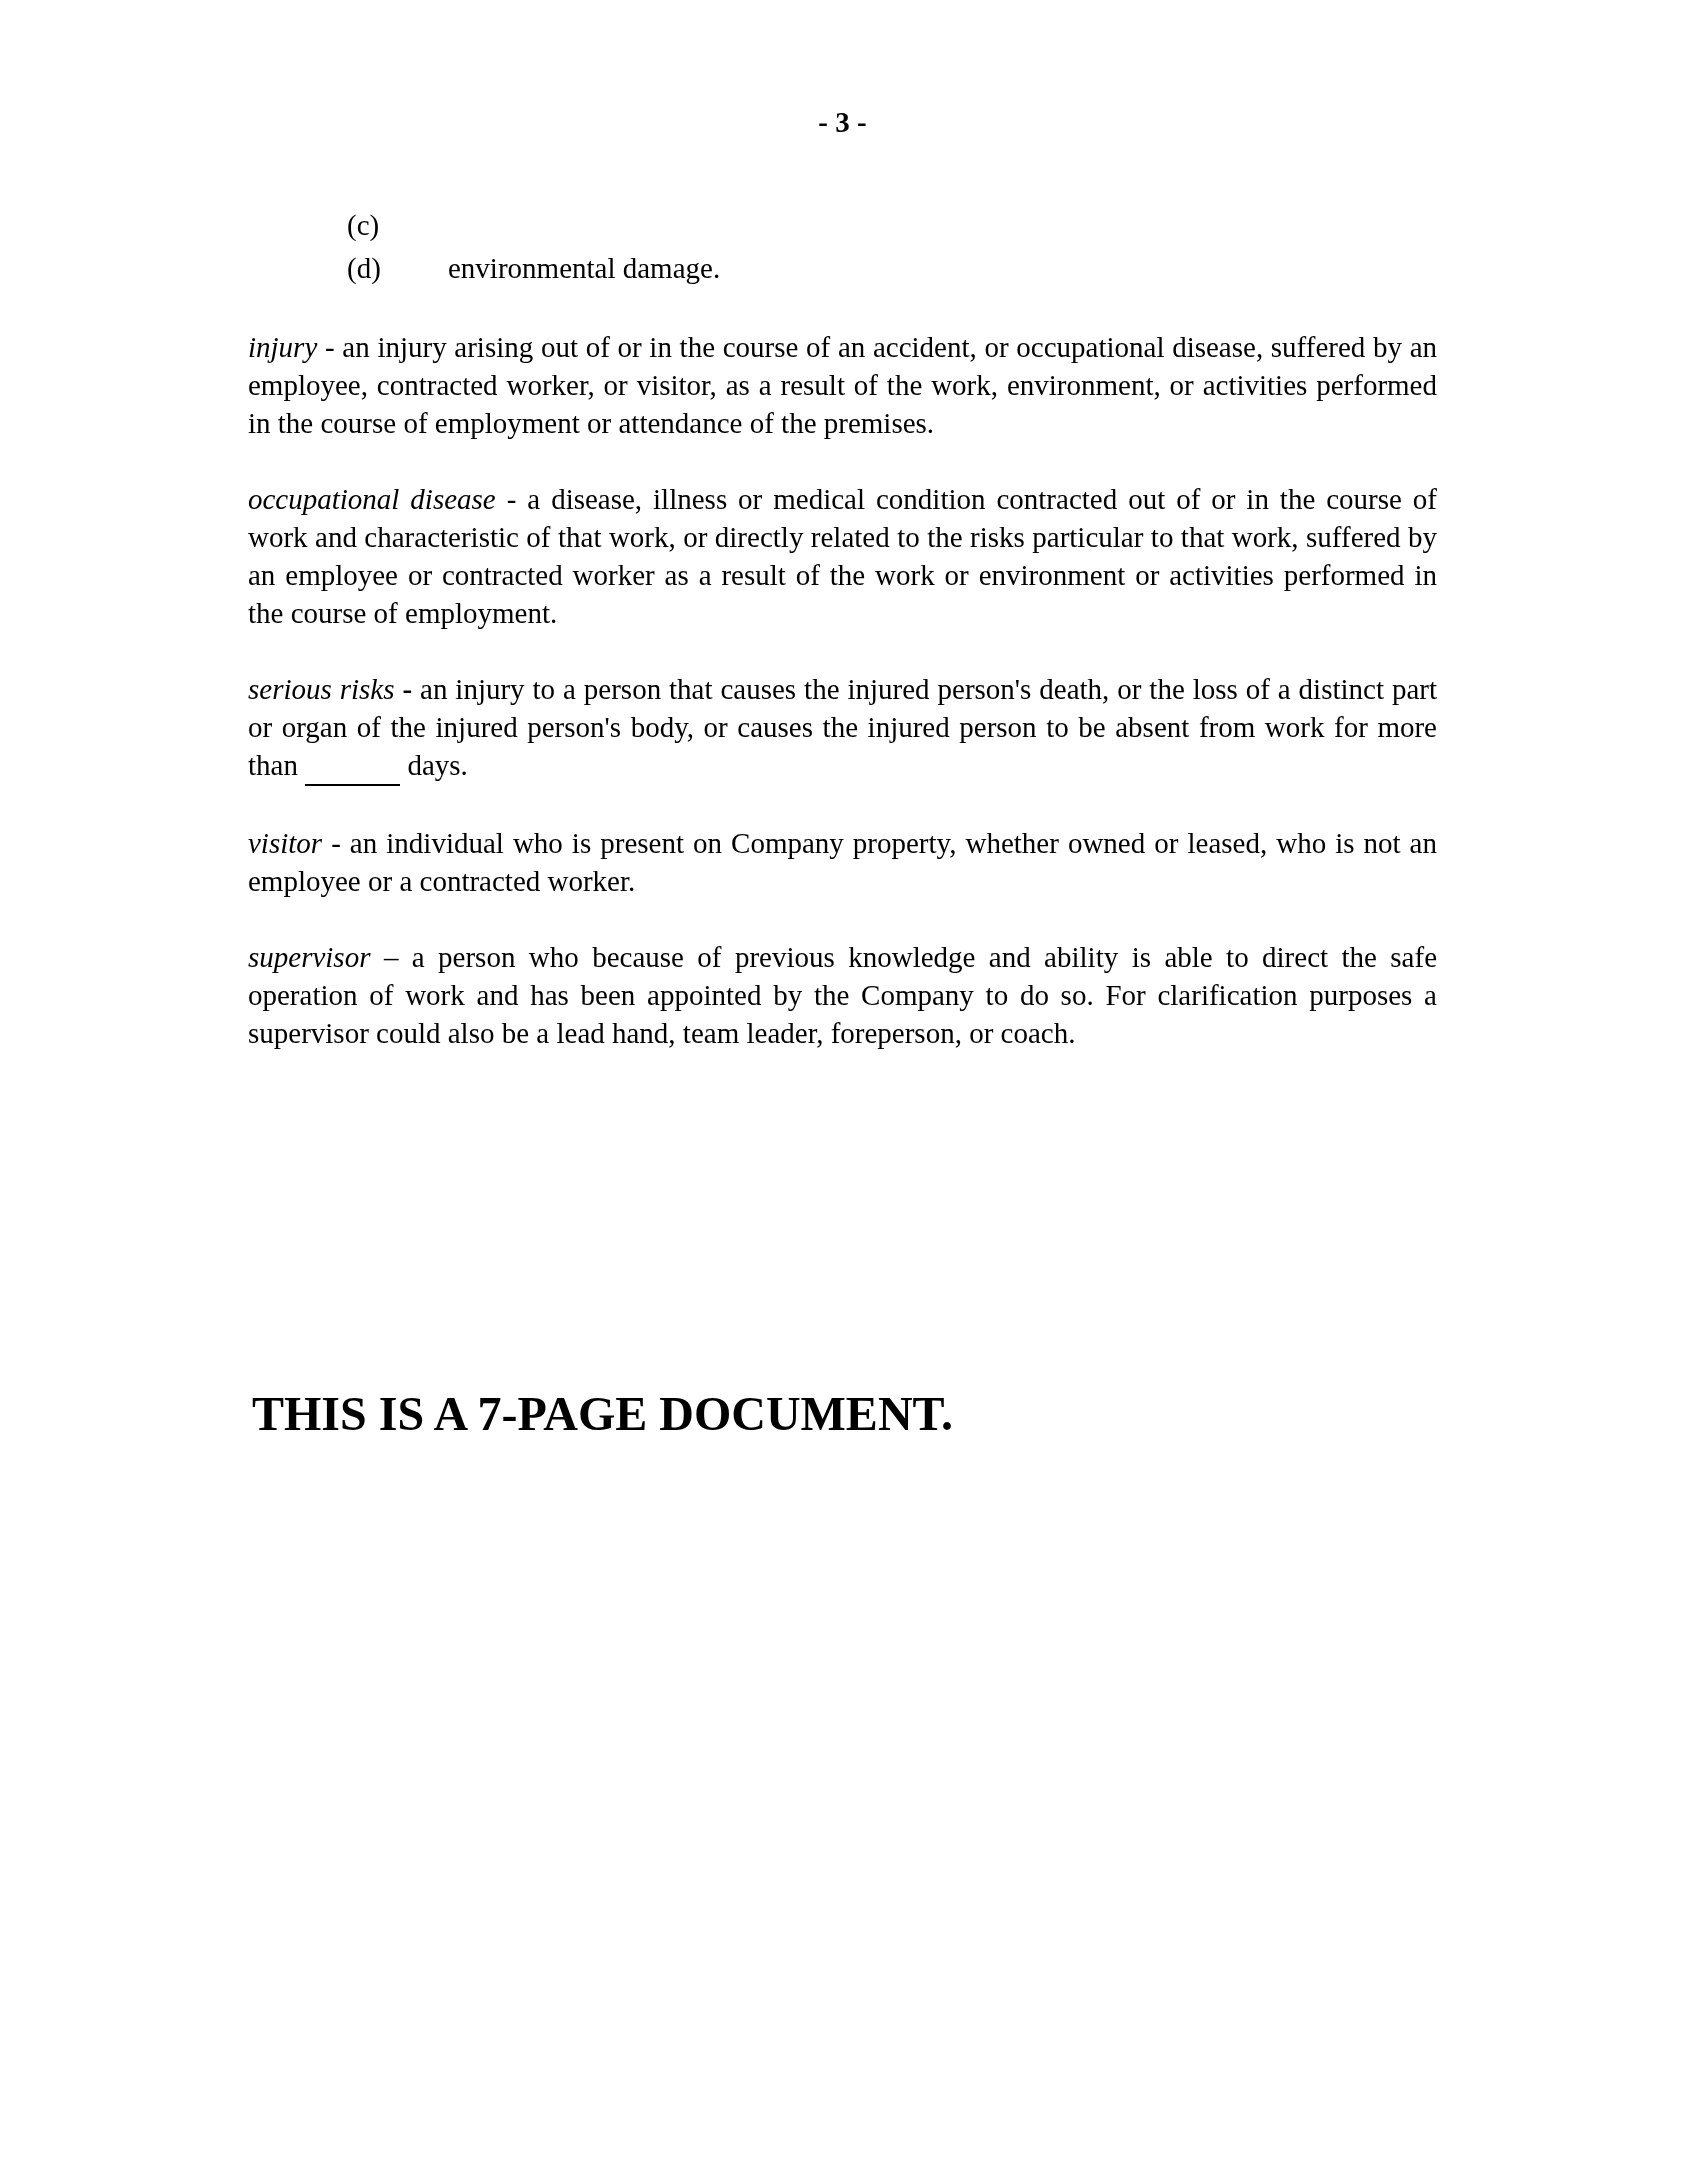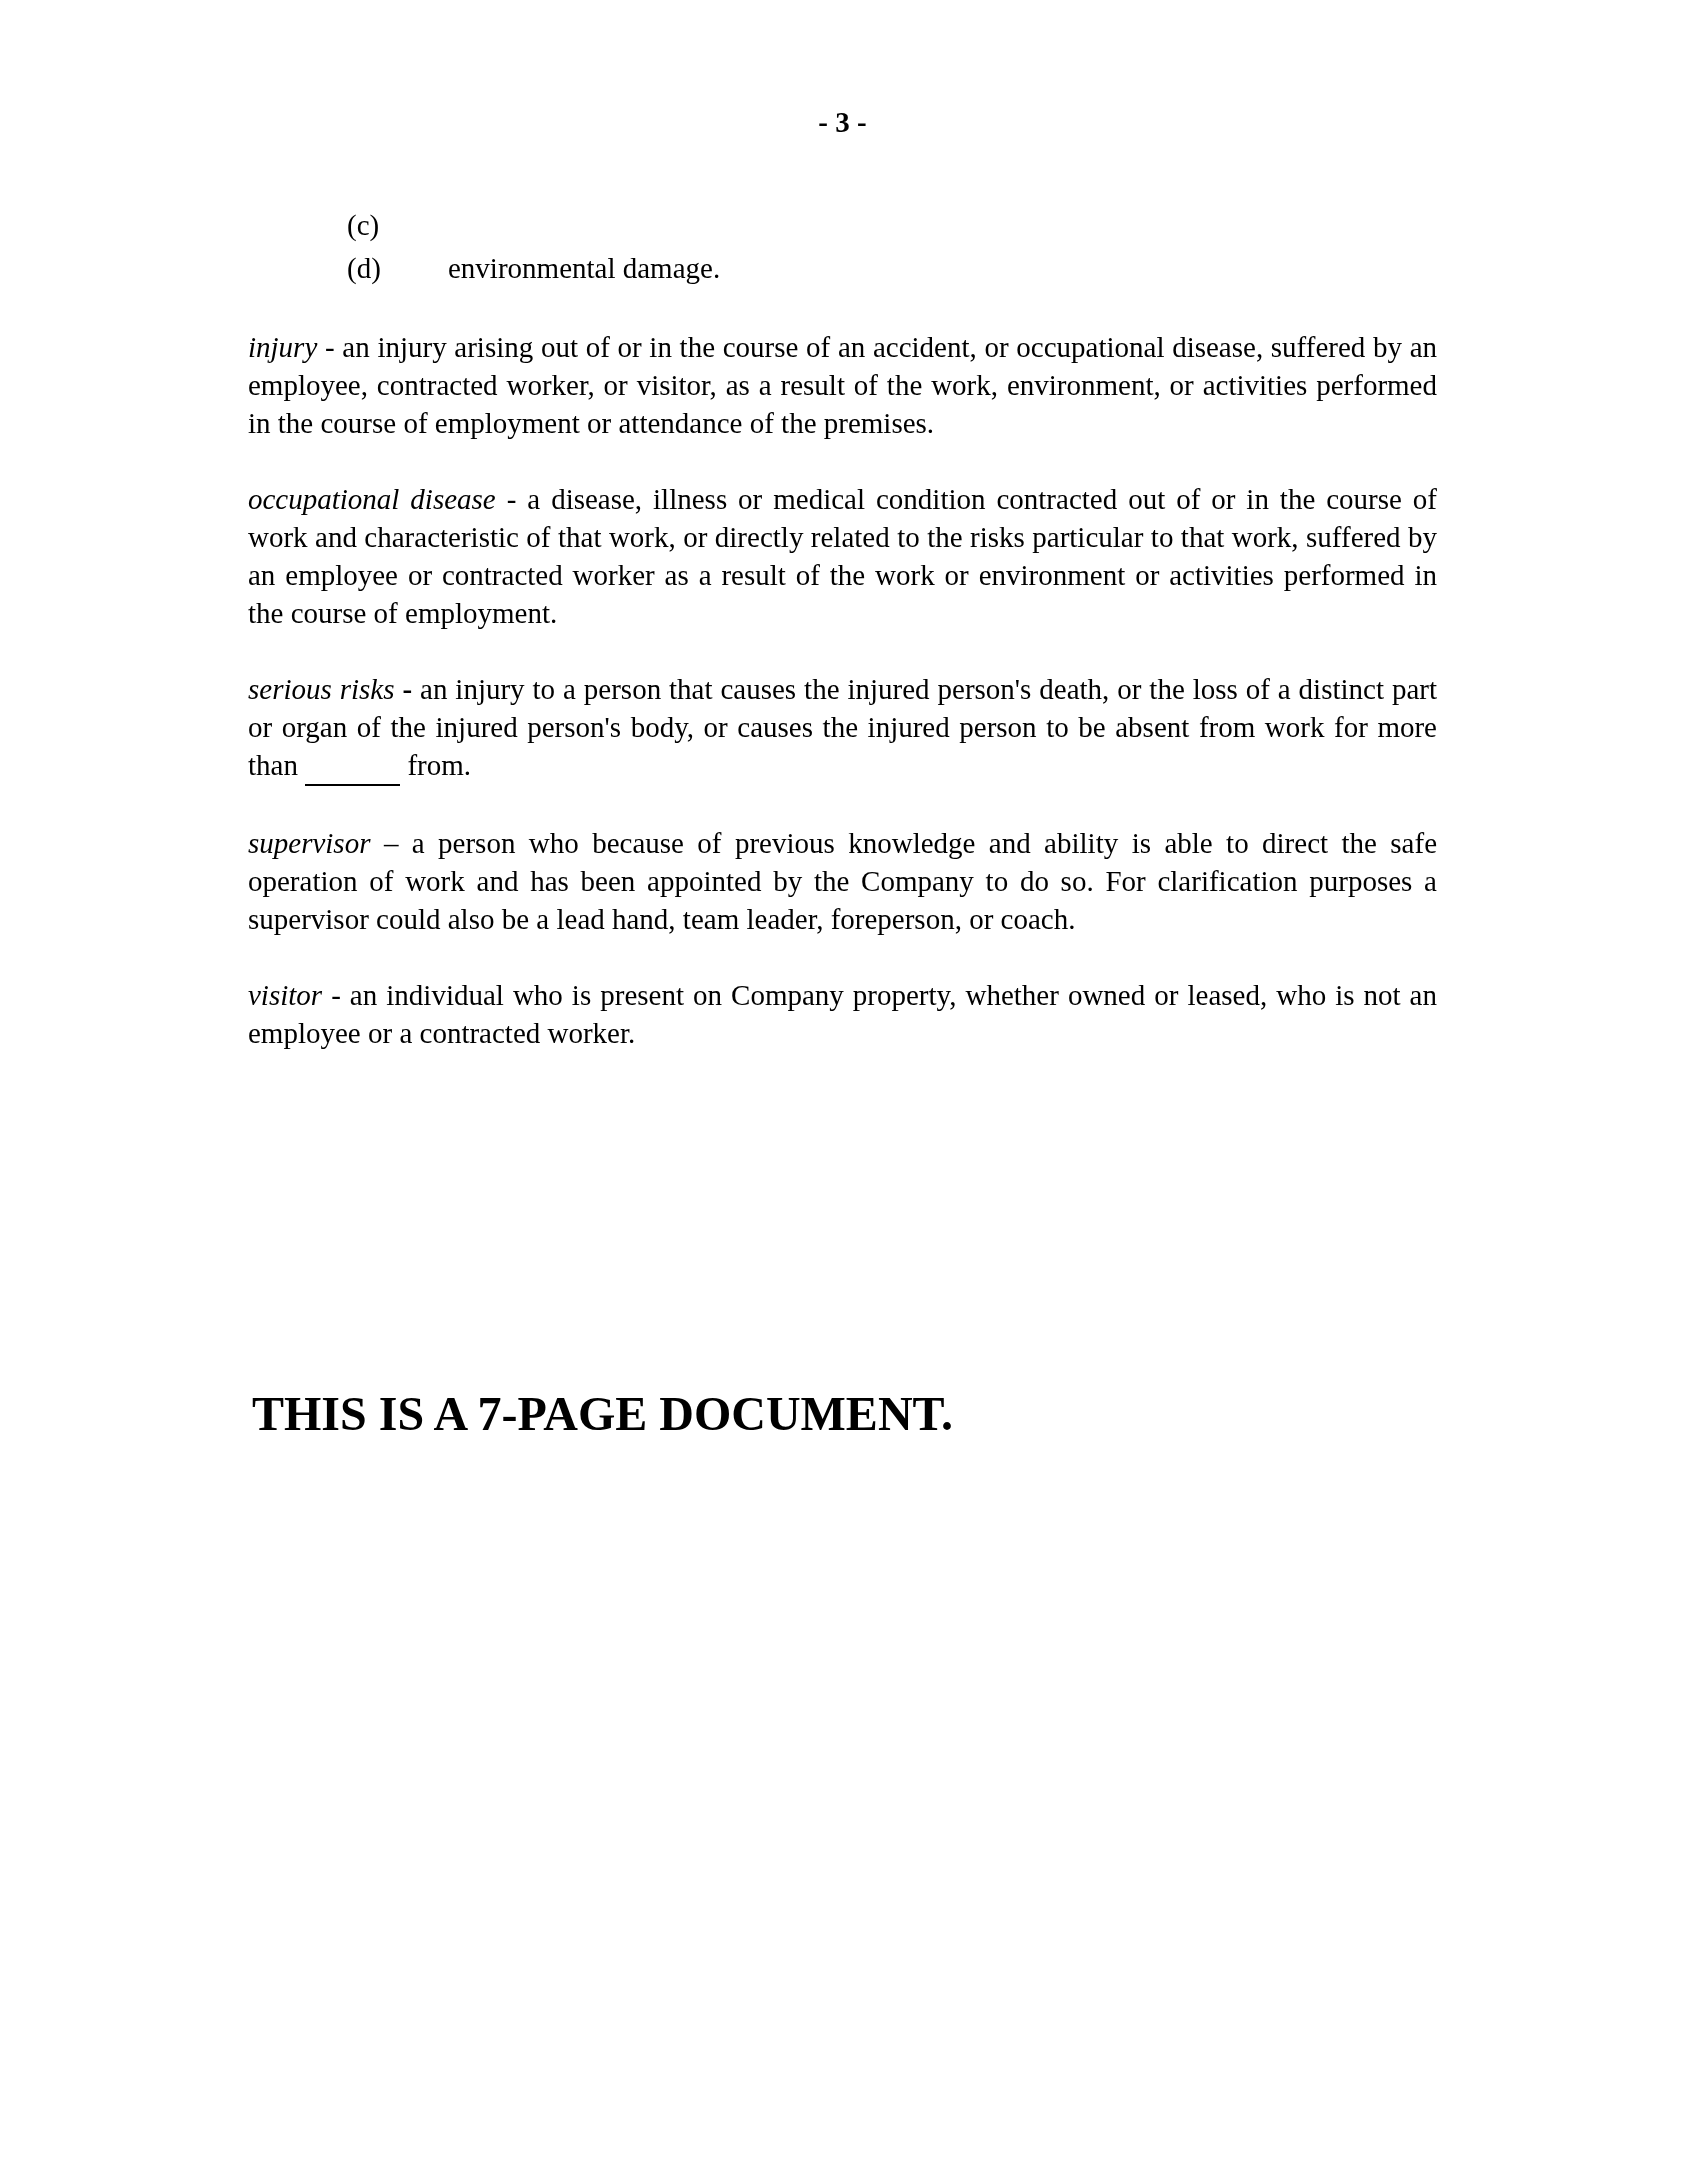--- a/index.html
+++ b/index.html
@@ -87,32 +87,32 @@
     <span class="term">occupational disease</span>
     <span>-</span>
     <span>a disease, illness or medical condition contracted out of or in the course of work and characteristic of that work, or directly related to the risks particular to that work, suffered by an employee or contracted worker as a result of the work or environment or activities performed in the course of employment.</span>
   </p>
 
   <p class="para">
     <span class="term">serious risks</span>
     <span class="sep-bold">-</span>
     <span>an injury to a person that causes the injured person's death, or the loss of a distinct part or organ of the injured person's body, or causes the injured person to be absent from work for more than</span>
     <span class="blank">&nbsp;</span>
-    <span>from.</span>
+    <span>days.</span>
+  </p>
+
+  <p class="para">
+    <span class="term">visitor</span>
+    <span>-</span>
+    <span>an individual who is present on Company property, whether owned or leased, who is not an employee or a contracted worker.</span>
   </p>
 
   <p class="para">
     <span class="term">supervisor</span>
     <span>–</span>
     <span>a person who because of previous knowledge and ability is able to direct the safe operation of work and has been appointed by the Company to do so. For clarification purposes a supervisor could also be a lead hand, team leader, foreperson, or coach.</span>
-  </p>
-
-  <p class="para">
-    <span class="term">visitor</span>
-    <span>-</span>
-    <span>an individual who is present on Company property, whether owned or leased, who is not an employee or a contracted worker.</span>
   </p>
 
 
   <h1 class="notice">THIS IS A 7-PAGE DOCUMENT.</h1>
 
 </div>
 
 
 </body></html>

